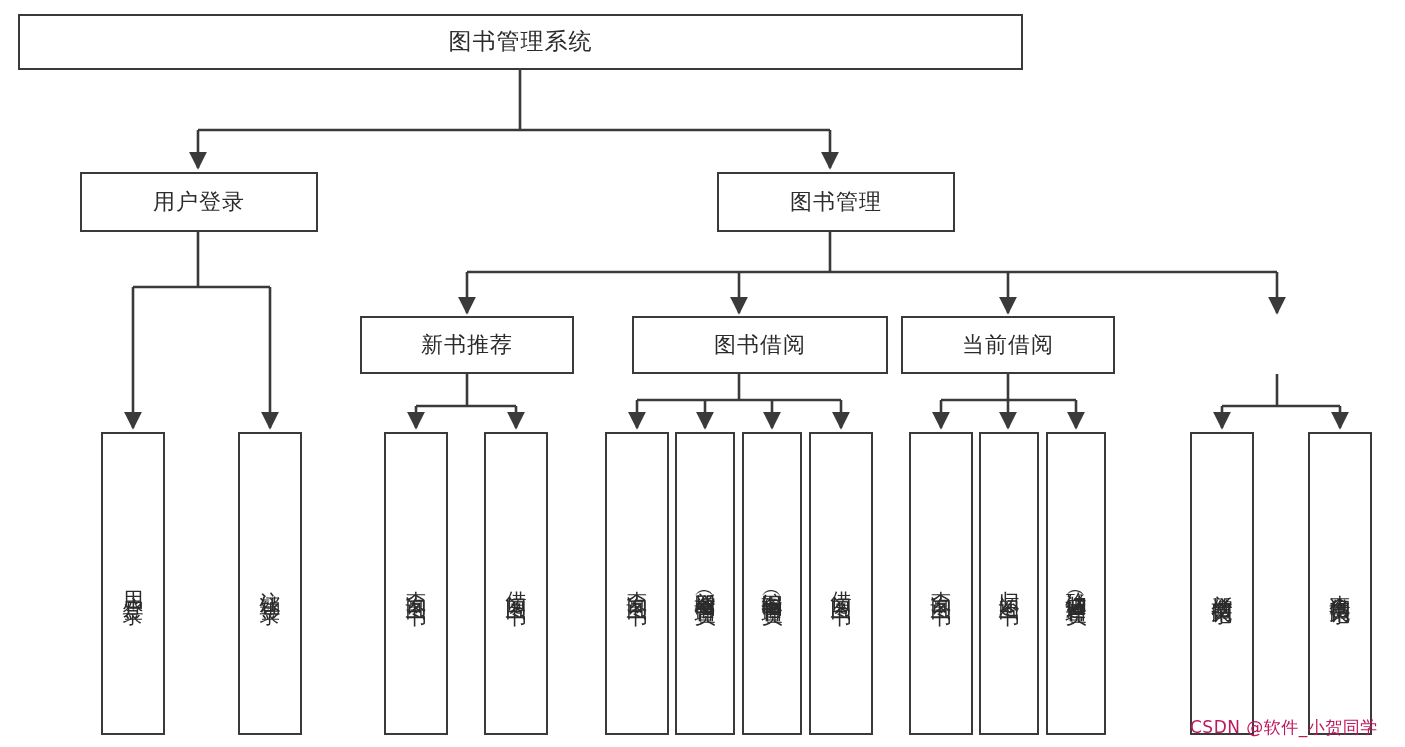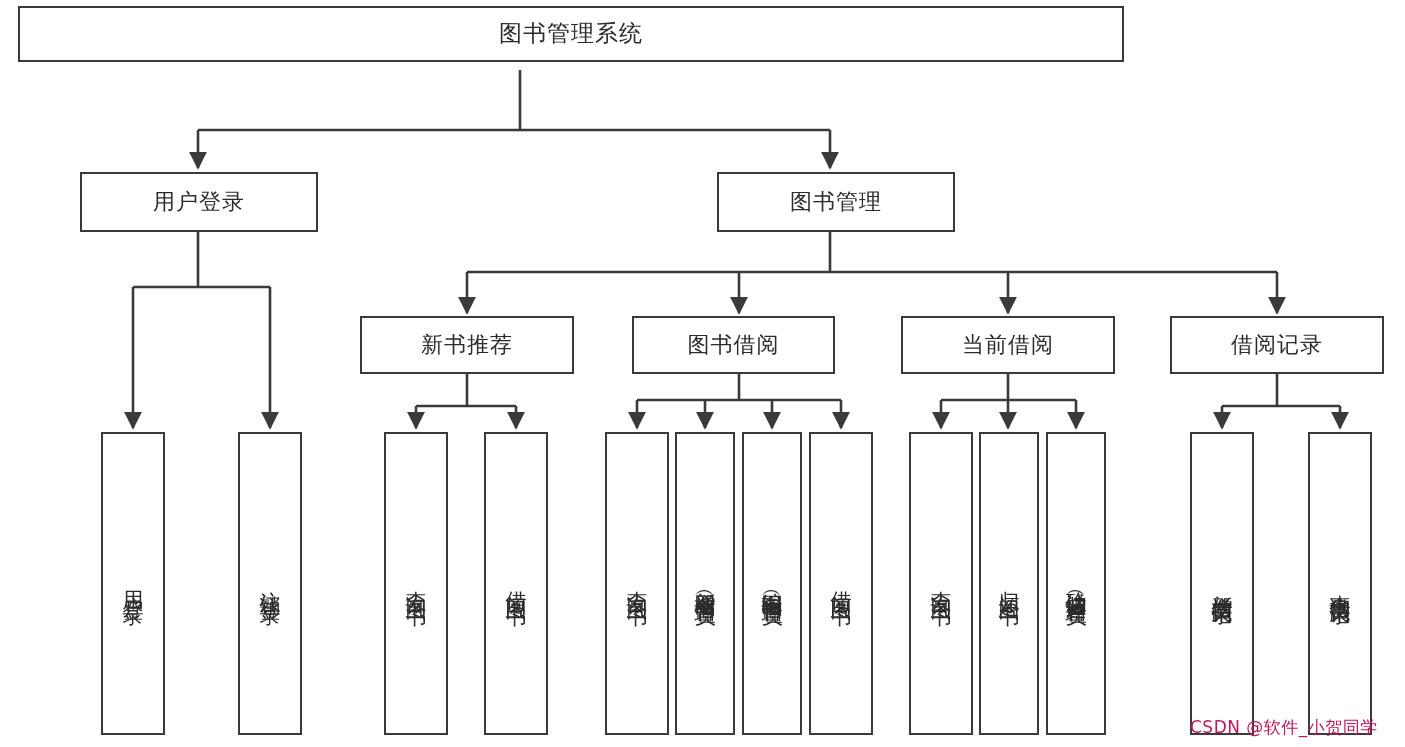--- a/index.html
+++ b/index.html
@@ -116,29 +116,28 @@
       <path d="M 1008 400 L 1008 428" marker-end="url(#arrow)"></path>
       <path d="M 1076 400 L 1076 428" marker-end="url(#arrow)"></path>
 
       <path d="M 1277 374 L 1277 406"></path>
       <path d="M 1222 406 L 1340 406"></path>
       <path d="M 1222 406 L 1222 428" marker-end="url(#arrow)"></path>
       <path d="M 1340 406 L 1340 428" marker-end="url(#arrow)"></path>
     </g>
   </svg>
 
-  <div class="node node-h node-root" style="left:18px; top:6px; width:1106px; height:56px;">图书管理系统</div>
+  <div class="node node-h node-root" style="left:18px; top:14px; width:1005px; height:56px;">图书管理系统</div>
 
   <div class="node node-h" style="left:80px; top:172px; width:238px; height:60px;">用户登录</div>
   <div class="node node-h" style="left:717px; top:172px; width:238px; height:60px;">图书管理</div>
 
   <div class="node node-h" style="left:360px; top:316px; width:214px; height:58px;">新书推荐</div>
-  <div class="node node-h" style="left:632px; top:316px; width:203px; height:58px;">图书借阅</div>
+  <div class="node node-h" style="left:632px; top:316px; width:256px; height:58px;">图书借阅</div>
   <div class="node node-h" style="left:901px; top:316px; width:214px; height:58px;text-align:center;">当前借阅</div>
-  <div class="node node-h" style="left:1170px; top:316px; width:214px; height:58px;">借阅记录</div>
 
   <div class="node node-v" style="left:101px; top:432px; width:64px; height:303px;">用户登录</div>
   <div class="node node-v" style="left:238px; top:432px; width:64px; height:303px;">注销登录</div>
 
   <div class="node node-v" style="left:384px; top:432px; width:64px; height:303px;">查询图书</div>
   <div class="node node-v" style="left:484px; top:432px; width:64px; height:303px;">借阅图书</div>
 
   <div class="node node-v" style="left:605px; top:432px; width:64px; height:303px;">查询图书</div>
   <div class="node node-v tight" style="left:675px; top:432px; width:60px; height:303px;">新增图书（管理员）</div>
   <div class="node node-v tight" style="left:742px; top:432px; width:60px; height:303px;">编辑图书（管理员）</div>

